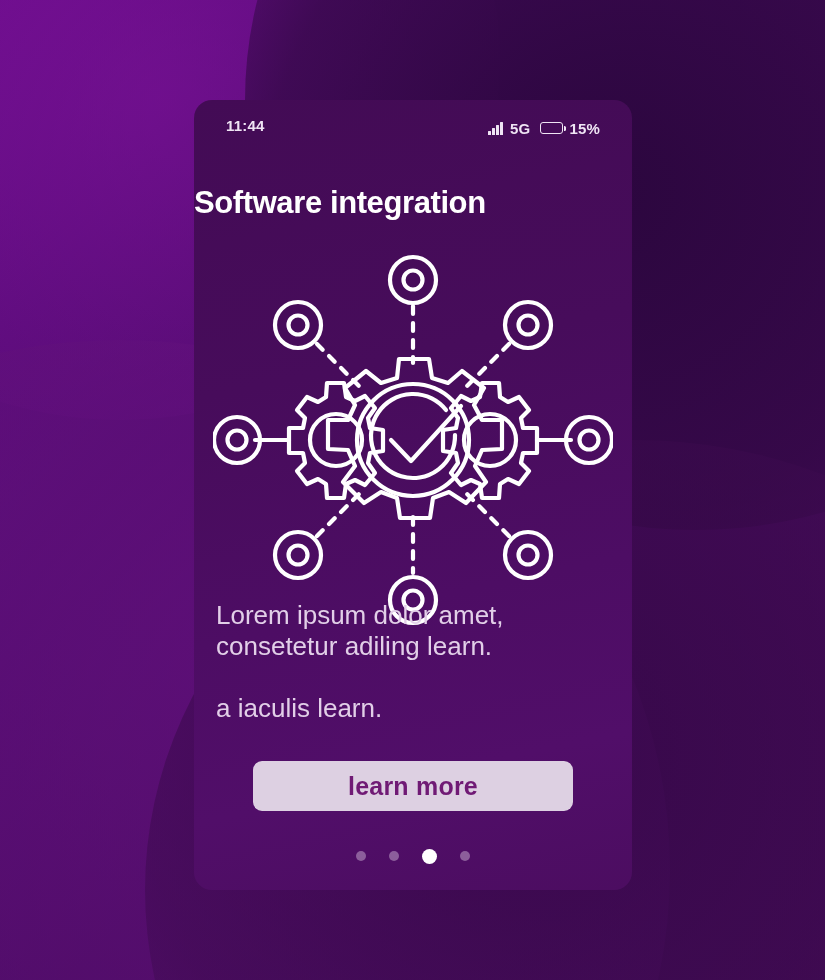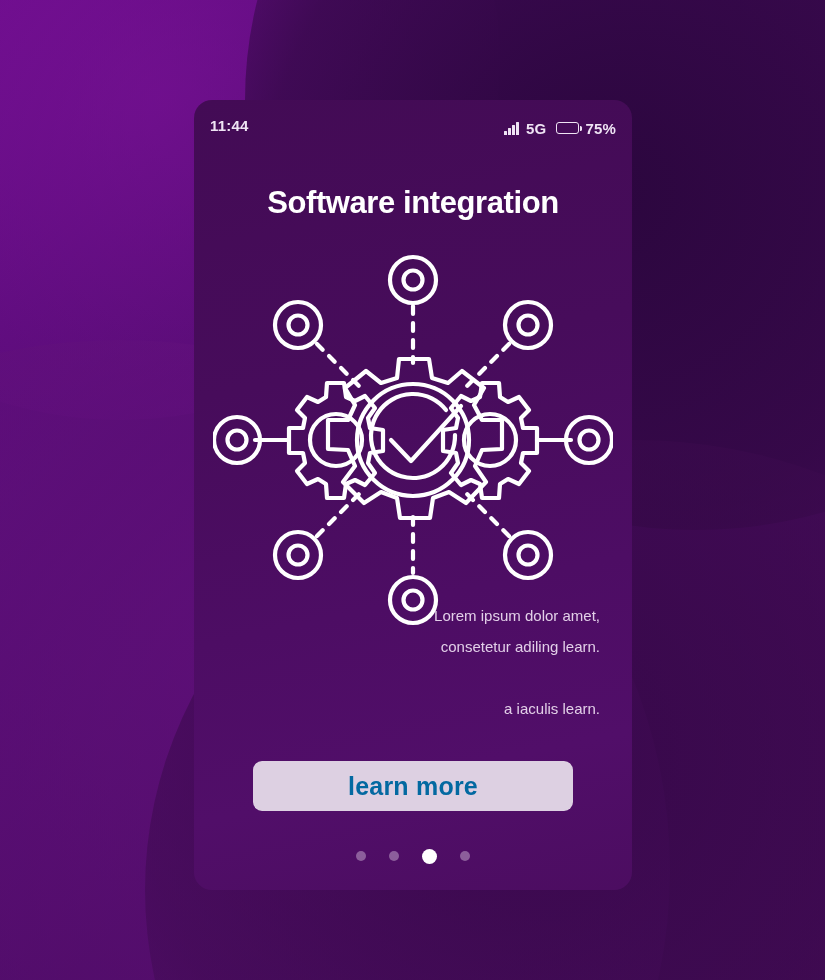--- a/index.html
+++ b/index.html
@@ -69,21 +69,21 @@
   }
 
   
   #statusbar {
     position:absolute;
     top:10px; left:0; right:0;
     height:30px;
     display:flex;
     align-items:center;
     justify-content:space-between;
-    padding:0 16px;
+    padding:0 32px;
     color:#efe4f4;
     font-size:15px;
     font-weight:bold;
     letter-spacing:.2px;
   }
   #status-right {
     display:flex;
     align-items:center;
     gap:6px;
     margin-top:6px;
@@ -126,55 +126,54 @@
     width:83%;
     background:#efe4f4;
     border-radius:1px;
   }
   #batt-pct { font-size:15px; font-weight:bold; }
 
   
   #headline {
     position:absolute;
     top:85px; left:0; right:0;
-    text-align:center;
     color:#ffffff;
     font-size:31px;
     font-weight:bold;
     letter-spacing:-.4px;
   }
 
   
   #illus {
     position:absolute;
     top:140px; left:19px;
     width:400px; height:400px;
   }
   #illus svg { display:block; width:100%; height:100%; }
 
   
   #bodycopy {
     position:absolute;
-    top:500px; left:22px; right:32px;
-    text-align:right;
+    top:500px; left:22px; right:22px;
+    text-align:left;
     color:#e2cfe8;
-    font-size:15px;
+    font-size:26px;
     line-height:31px;
     font-weight:normal;
   }
 
   
   #cta {
     position:absolute;
     left:59px; top:661px;
     width:320px; height:50px;
     background:#ddd0e2;
     border:none;
     border-radius:9px;
-    color:#0369a1;
+    color:#701a75;
     font-family:"Liberation Sans", sans-serif;
     font-size:25px;
     font-weight:bold;
     letter-spacing:.2px;
     cursor:pointer;
   }
 
   
   #dots {
     position:absolute;
@@ -215,21 +214,21 @@
       <span class="sig">
           <i></i>
           <i></i>
           <i></i>
           <i></i>
         </span>
       <span id="net-label">5G</span>
       <span class="batt">
         <span class="batt-fill" style="width: 83%;"></span>
       </span>
-      <span id="batt-pct">75%</span>
+      <span id="batt-pct">15%</span>
     </span>
   </div>
 
   <h1 id="headline">Software integration</h1>
 
   <div id="illus">
     <svg viewBox="0 0 400 400" xmlns="http://www.w3.org/2000/svg">
       <g fill="none" stroke="#ffffff" stroke-width="4.2" stroke-linecap="round" stroke-linejoin="round">
 
         <line x1="200" y1="66" x2="200" y2="123" stroke-dasharray="8 9"></line>

